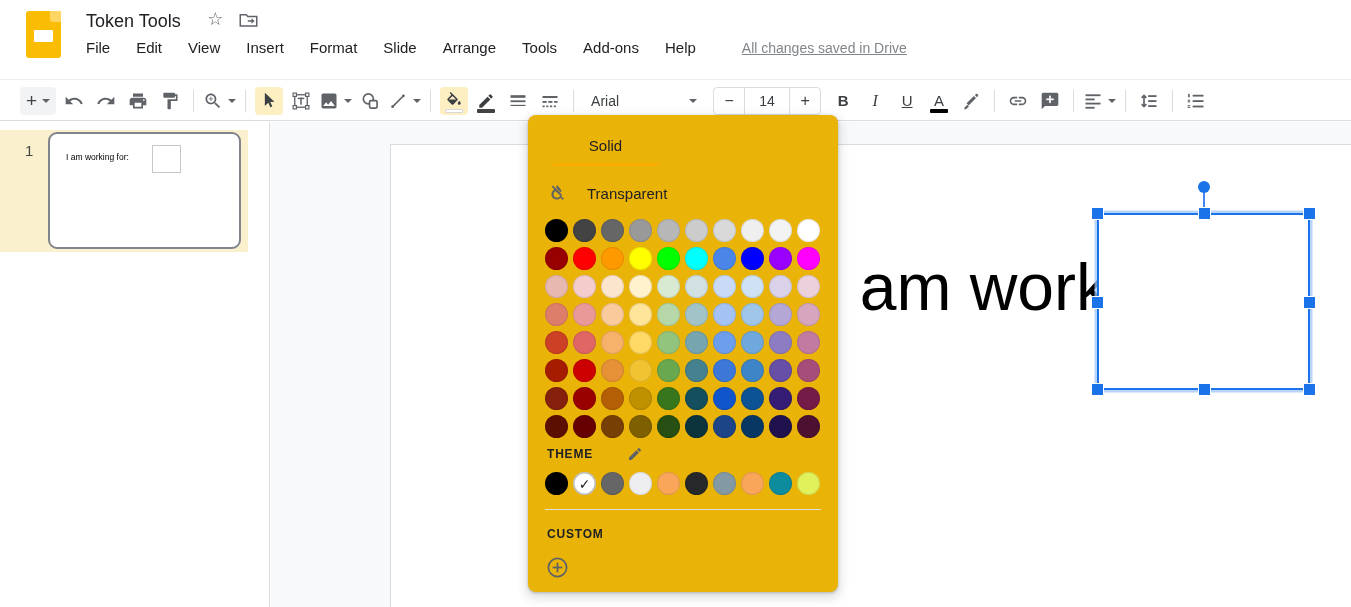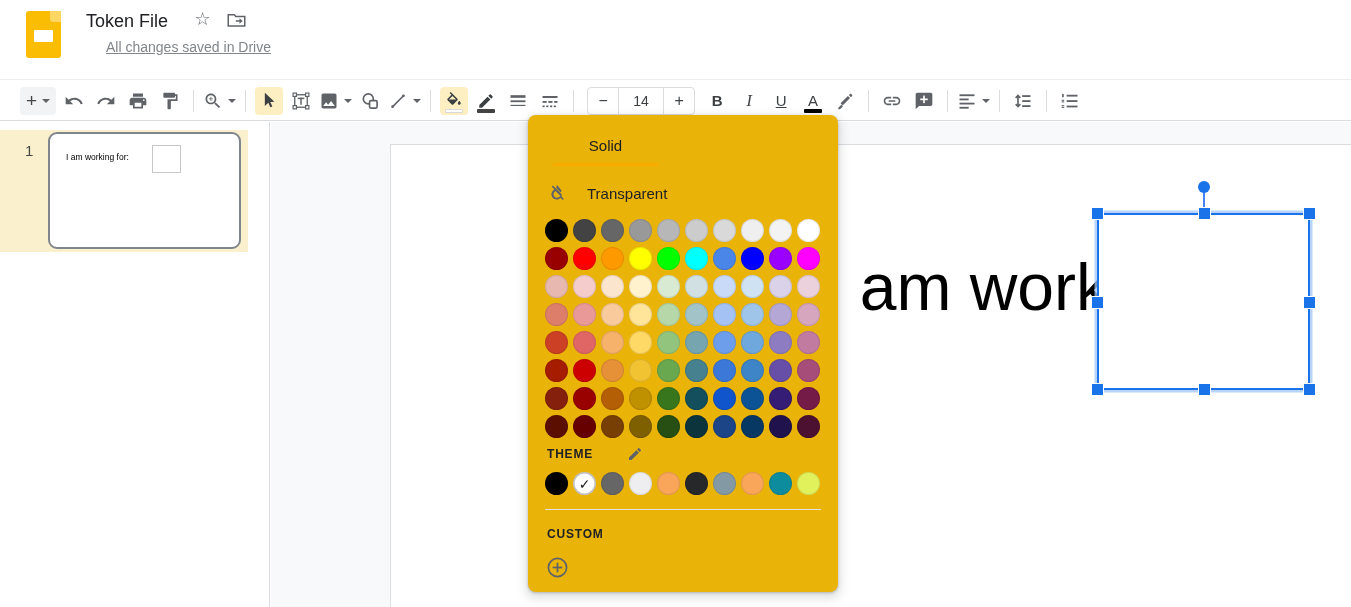--- a/index.html
+++ b/index.html
@@ -84,29 +84,41 @@
 <body>
 
 <div id="app">
 
   <div class="header">
     <div class="logo">
       <div class="fold"></div>
       <div class="sheet"></div>
     </div>
     <div class="title-block">
-      <span class="doc-title">Token File</span>
+      <span class="doc-title">Token Tools</span>
       <span class="title-icons">
         <span class="star">☆</span>
         <svg width="19" height="15" viewBox="0 0 24 20">
             <path fill="none" stroke="#5f6368" stroke-width="2" d="M1 3.5h8l2 2.5h12v12.5H1z"></path>
             <path fill="#5f6368" d="M11 11h5v-2.6l4.2 3.6L16 15.6V13h-5z"></path>
           </svg>
       </span>
       <div class="menu-row">
+        <span id="menu-items" style="display:flex">
+            <span class="menu-item">File</span>
+            <span class="menu-item">Edit</span>
+            <span class="menu-item">View</span>
+            <span class="menu-item">Insert</span>
+            <span class="menu-item">Format</span>
+            <span class="menu-item">Slide</span>
+            <span class="menu-item">Arrange</span>
+            <span class="menu-item">Tools</span>
+            <span class="menu-item">Add-ons</span>
+            <span class="menu-item">Help</span>
+          </span>
         <span class="save-status">All changes saved in Drive</span>
       </div>
     </div>
   </div>
 
   <div class="toolbar">
     <div class="tbtn grpbg">
       <span class="plus-glyph">+</span>
       <span class="caret"></span>
     </div>
@@ -199,20 +211,24 @@
           <rect x="3" y="12" width="5" height="2.2"></rect>
           <rect x="10" y="12" width="5" height="2.2"></rect>
           <rect x="17" y="12" width="4" height="2.2"></rect>
           <rect x="3" y="17.4" width="2.6" height="2"></rect>
           <rect x="7.5" y="17.4" width="2.6" height="2"></rect>
           <rect x="12" y="17.4" width="2.6" height="2"></rect>
           <rect x="16.5" y="17.4" width="2.6" height="2"></rect>
         </svg>
     </div>
     <div class="sep"></div>
+    <div class="font-select">
+      <span class="font-name">Arial</span>
+      <span class="caret"></span>
+    </div>
     <div class="size-group">
       <div class="size-btn">−</div>
       <div class="size-value">14</div>
       <div class="size-btn">+</div>
     </div>
     <div class="tbtn">
         <span class="fmt-letter">B</span>
       </div>
     <div class="tbtn">
         <span class="fmt-letter it">I</span>

